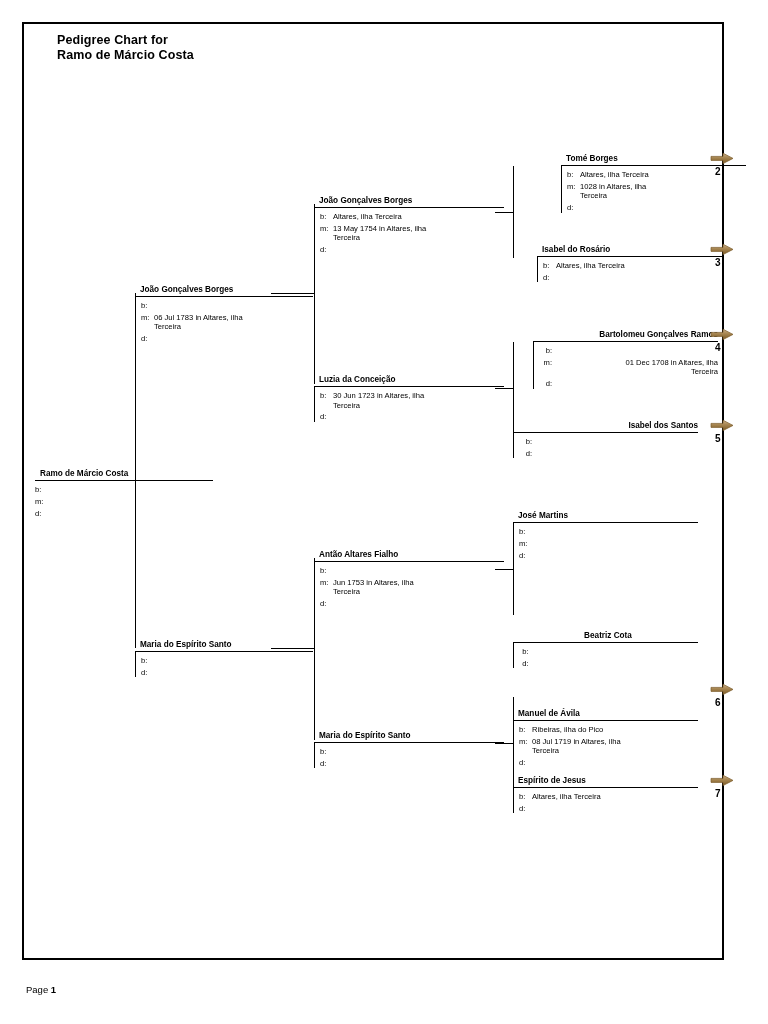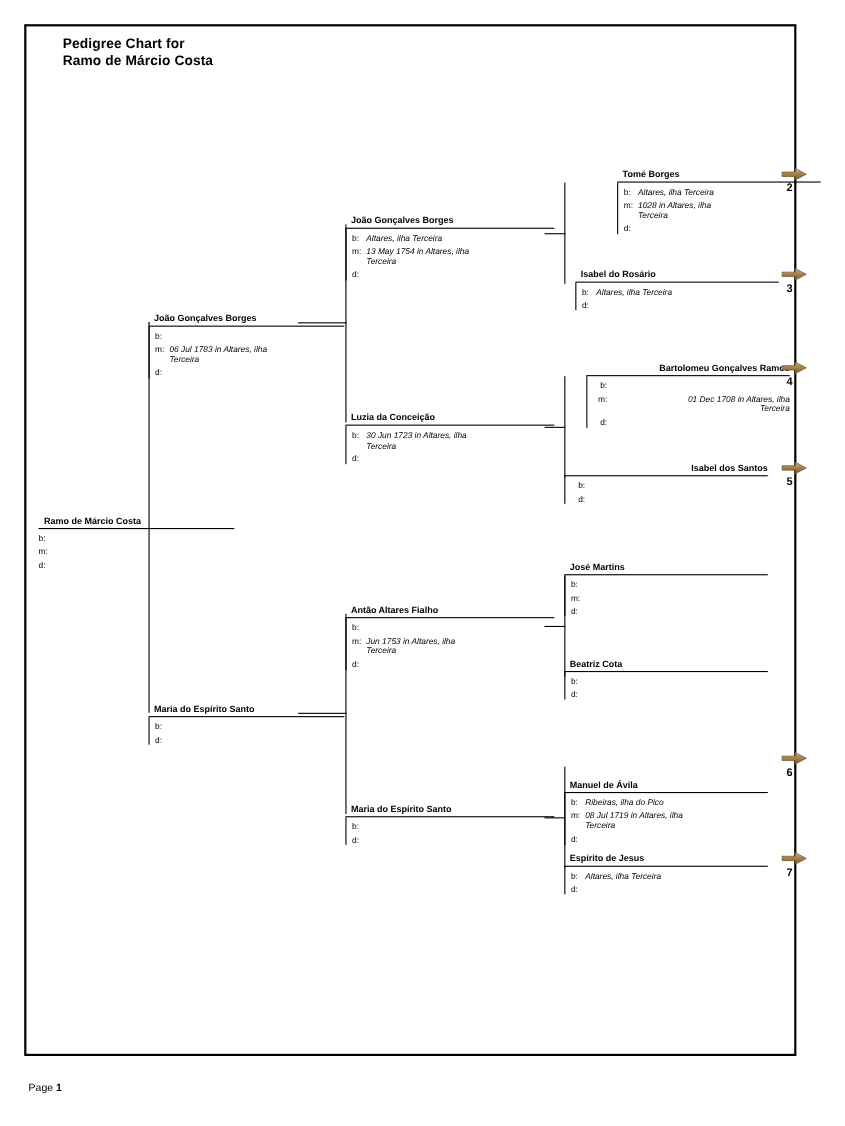--- a/index.html
+++ b/index.html
@@ -67,21 +67,20 @@
     line-height:9.6px;
     margin-bottom:2.2px;
   }
   .fact .k{
     width:13px;
     flex:0 0 13px;
   }
   .fact .v{
     flex:1 1 auto;
     white-space:pre-line;
-    font-style:italic;
   }
 
   
   .vline{position:absolute;width:1px;background:#000;}
   .hline{position:absolute;height:1px;background:#000;}
 
   
   .refmark{position:absolute;}
   .refmark .arrow{
     display:block;
@@ -155,21 +154,21 @@
             <stop offset="0.45" stop-color="#a5844f"></stop>
             <stop offset="1" stop-color="#7d5c29"></stop>
           </linearGradient>
         </defs>
         <path d="M1 4.4 H13 V1.2 L23 6.4 L13 11.6 V8.4 H1 Z" fill="url(#ga)" stroke="#7a5a28" stroke-width="0.7" stroke-linejoin="round"></path>
       </svg>
   </span>
   <span class="num">2</span>
 </div>
 
-<div class="person" style="left:523px;top:244px;width:185px;">
+<div class="person" style="left:537px;top:244px;width:185px;">
   <div class="pname">Isabel do Rosário</div>
   <div class="pbody">
     <div class="fact">
         <span class="k">b:</span>
         <span class="v">Altares, ilha Terceira</span>
       </div>
     <div class="fact">
         <span class="k">d:</span>
         <span class="v"></span>
       </div>
@@ -244,21 +243,21 @@
         <span class="k">m:</span>
         <span class="v"></span>
       </div>
     <div class="fact">
         <span class="k">d:</span>
         <span class="v"></span>
       </div>
   </div>
 </div>
 
-<div class="person" style="left:513px;top:598px;width:185px;">
+<div class="person" style="left:513px;top:630px;width:185px;text-align:center;">
   <div class="pname">Beatriz Cota</div>
   <div class="pbody">
     <div class="fact">
         <span class="k">b:</span>
         <span class="v"></span>
       </div>
     <div class="fact">
         <span class="k">d:</span>
         <span class="v"></span>
       </div>

